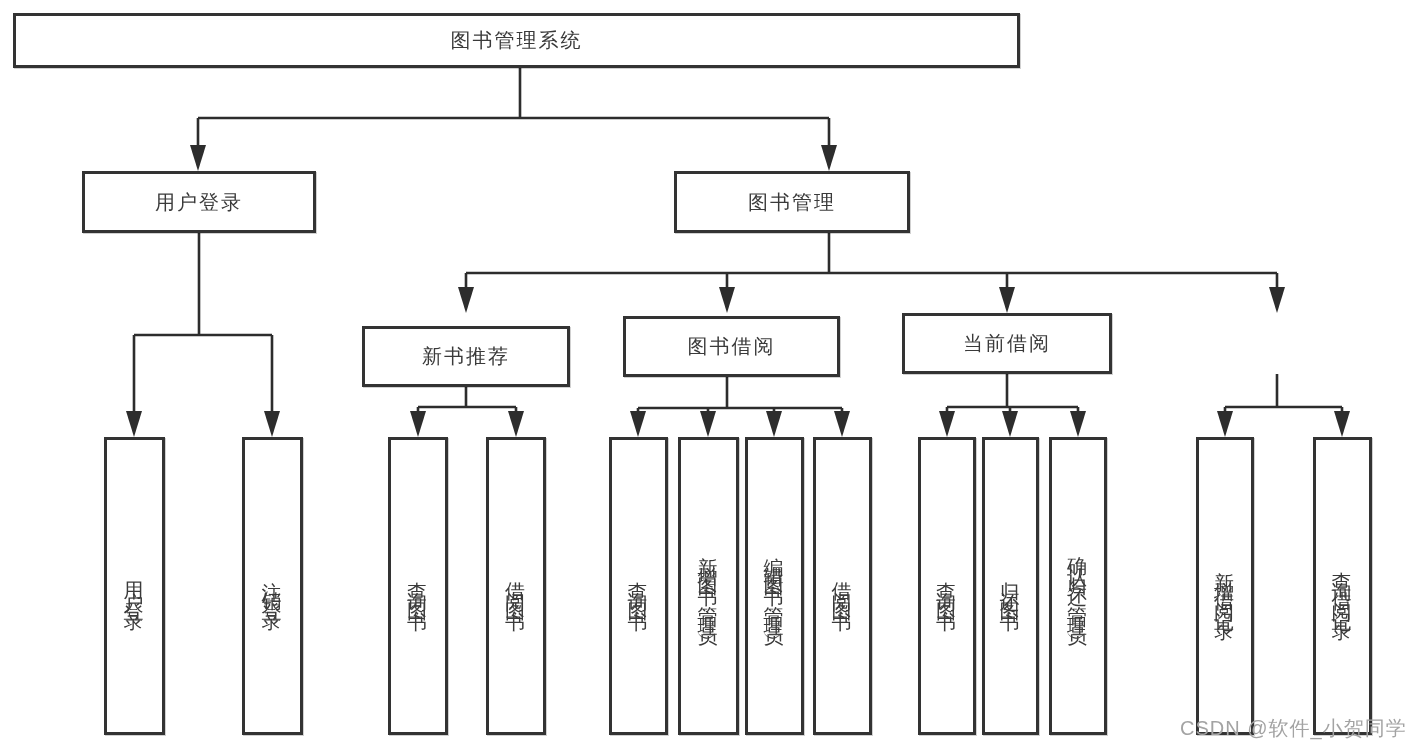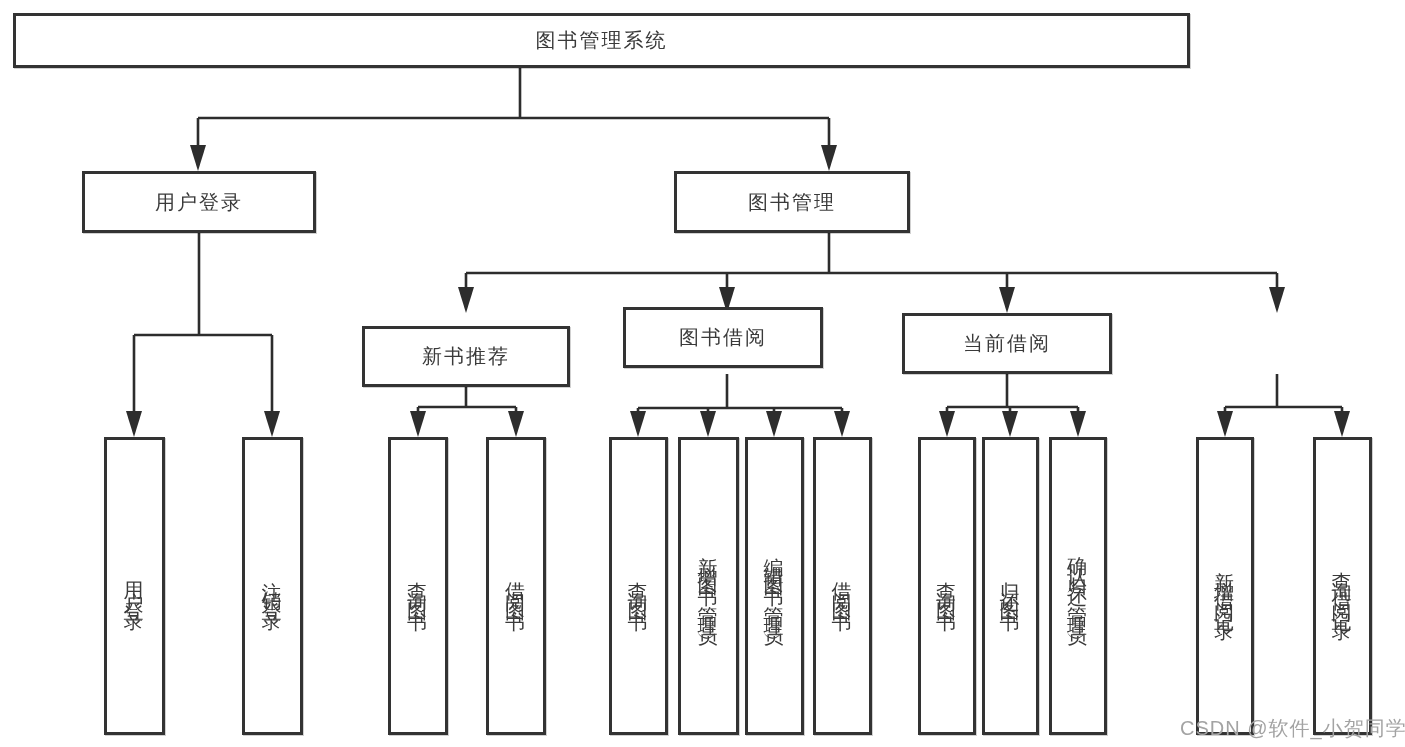--- a/index.html
+++ b/index.html
@@ -99,35 +99,35 @@
       <polygon class="carrow" points="1070,411 1086,411 1078,437"></polygon>
     </g>
 
     <g>
       <path class="cline" d="M1277,374 V407 M1225,407 H1342 M1225,407 V414 M1342,407 V414"></path>
       <polygon class="carrow" points="1217,411 1233,411 1225,437"></polygon>
       <polygon class="carrow" points="1334,411 1350,411 1342,437"></polygon>
     </g>
   </svg>
 
-  <div class="box" style="left:13px;top:13px;width:1177px;height:55px;">
+  <div class="box" style="left:13px;top:13px;width:1007px;height:55px;">
     <span class="lbl">图书管理系统</span>
   </div>
 
   <div class="box" style="left:82px;top:171px;width:234px;height:62px;">
     <span class="lbl">用户登录</span>
   </div>
   <div class="box" style="left:674px;top:171px;width:236px;height:62px;">
     <span class="lbl">图书管理</span>
   </div>
 
   <div class="box" style="left:362px;top:326px;width:208px;height:61px;">
     <span class="lbl">新书推荐</span>
   </div>
-  <div class="box" style="left:623px;top:307px;width:200px;height:61px;">
+  <div class="box" style="left:623px;top:316px;width:217px;height:61px;">
     <span class="lbl">图书借阅</span>
   </div>
   <div class="box" style="left:902px;top:313px;width:210px;height:61px;">
     <span class="lbl">当前借阅</span>
   </div>
 
   <div class="box vbox" style="left:104px;top:437px;width:61px;height:298px;">
     <span class="lbl">用户登录</span>
   </div>
   <div class="box vbox" style="left:242px;top:437px;width:61px;height:298px;">

